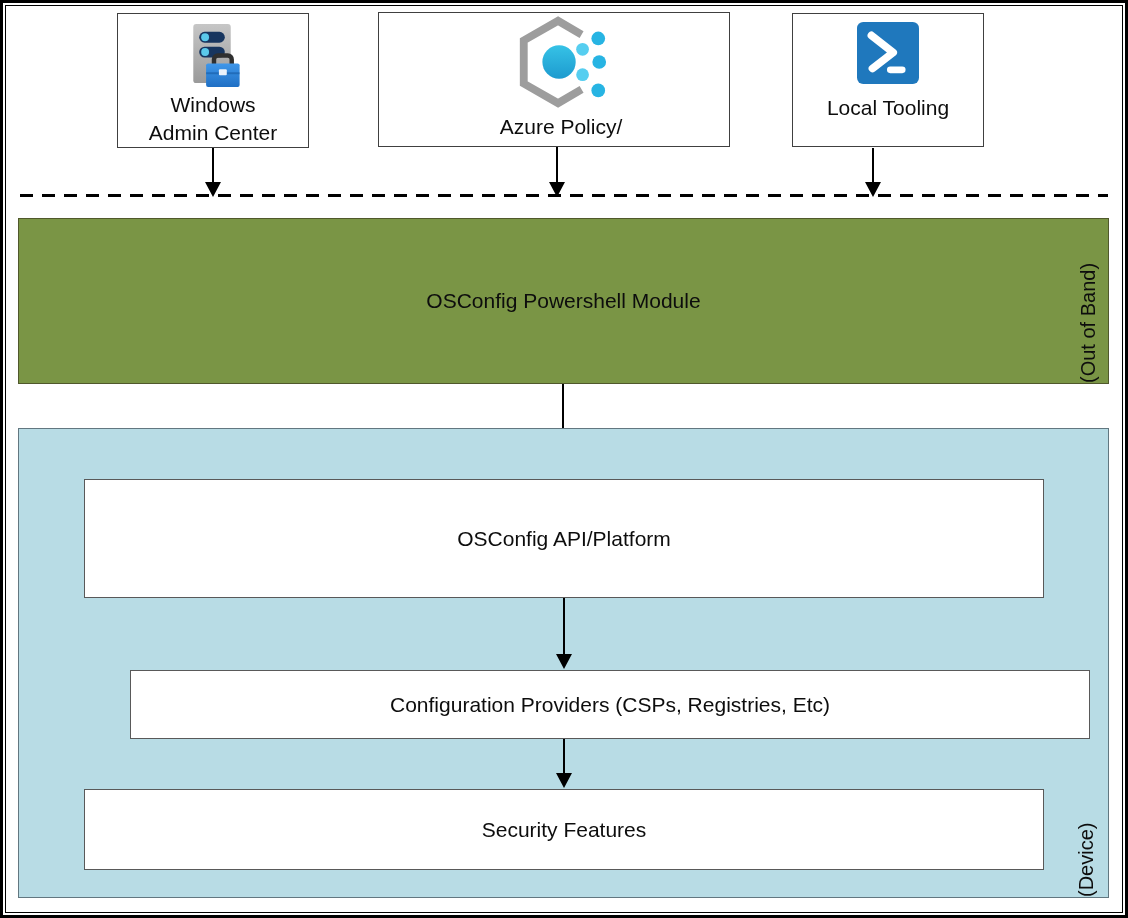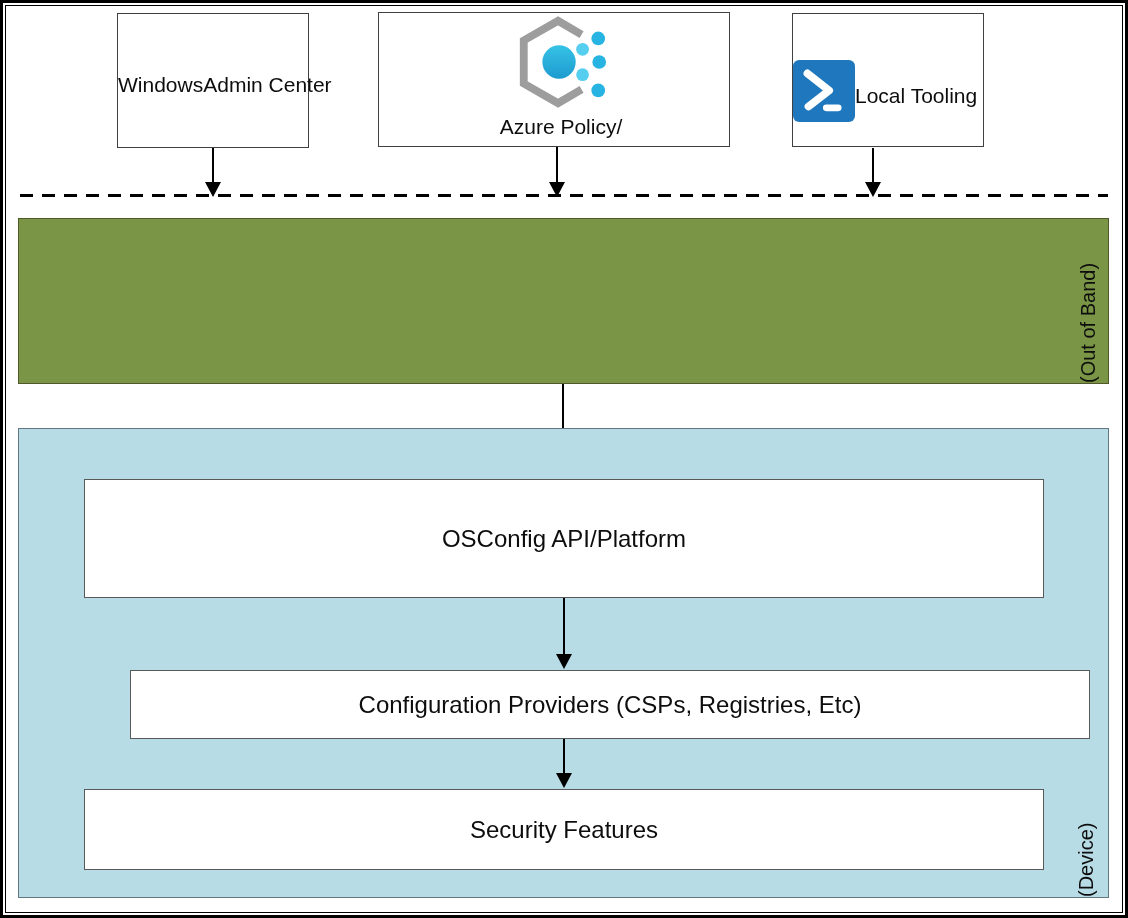--- a/index.html
+++ b/index.html
@@ -7,29 +7,29 @@
   .frame {
     position:relative; width:1128px; height:918px;
     background:#fff; border:3px solid #000;
     font-family:"Liberation Sans", sans-serif; color:#0d0d0d;
     overflow:hidden;
   }
   .inner-line { position:absolute; inset:2px; border:1.5px solid #000; pointer-events:none; }
 
   .src-box {
     position:absolute; background:#fff; border:1px solid #404040;
-    display:flex; flex-direction:row; align-items:center;
+    display:flex; flex-direction:column; align-items:center;
     font-size:21px; line-height:28px; text-align:center;
   }
   .src-label { white-space:nowrap; }
 
   .wac { left:114px; top:10px; width:192px; height:135px; padding-top:8px; }
   .azure { left:375px; top:9px; width:352px; height:135px; flex-direction:column; align-items:center; justify-content:flex-start; padding-left:14px; line-height:31px; }
   .azure .txt { flex:1; text-align:center; }
-  .local { left:789px; top:10px; width:192px; height:134px; padding-top:21px; }
+  .local { left:789px; top:10px; width:192px; height:134px; padding-top:8px; }
   .local .src-label { margin-top:10px; }
 
   .dashed-line {
     position:absolute; left:17px; top:191px; width:1088px; height:3px;
     background:repeating-linear-gradient(to right, #000 0 13px, transparent 13px 22px);
   }
 
   .varrow { position:absolute; width:16px; margin-left:-8px; }
   .varrow::before { content:""; position:absolute; left:7px; top:0; bottom:12px; width:2px; background:#000; }
   .varrow::after { content:""; position:absolute; left:0; bottom:0; width:0; height:0;
@@ -50,21 +50,21 @@
     writing-mode:vertical-rl; transform:rotate(180deg);
     font-size:20px; white-space:nowrap;
   }
   .band .side-label { left:auto; right:8px; }
   .device .side-label { left:auto; right:10px; }
 
   .layer {
     position:absolute; left:65px; width:960px;
     background:#fff; border:1px solid #595959;
     display:flex; align-items:center; justify-content:center;
-    font-size:24px; text-align:center;
+    font-size:21px; text-align:center;
   }
   .layer-0 { top:50px; height:119px; }
   .layer-1 { top:241px; height:69px;margin-left:46px; }
   .layer-2 { top:360px; height:81px; }
 
   .icon-svg { display:block; }
 </style>
 </head>
 <body>
 
@@ -127,20 +127,21 @@
     <div class="src-label">Local Tooling</div>
   </div>
 
   <div class="varrow" style="left:210px; top:145px; height:49px;"></div>
   <div class="varrow" style="left:554px; top:144px; height:50px;"></div>
   <div class="varrow" style="left:870px; top:145px; height:49px;"></div>
 
   <div class="dashed-line"></div>
 
   <div class="band">
+    <div>OSConfig Powershell Module</div>
     <div class="side-label">(Out of Band)</div>
   </div>
 
   <div class="varrow" style="left:560px; top:381px; height:93px;"></div>
 
   <div class="device">
     <div class="layer layer-0">
       <div>OSConfig API/Platform</div>
     </div>
     <div class="layer layer-1">

